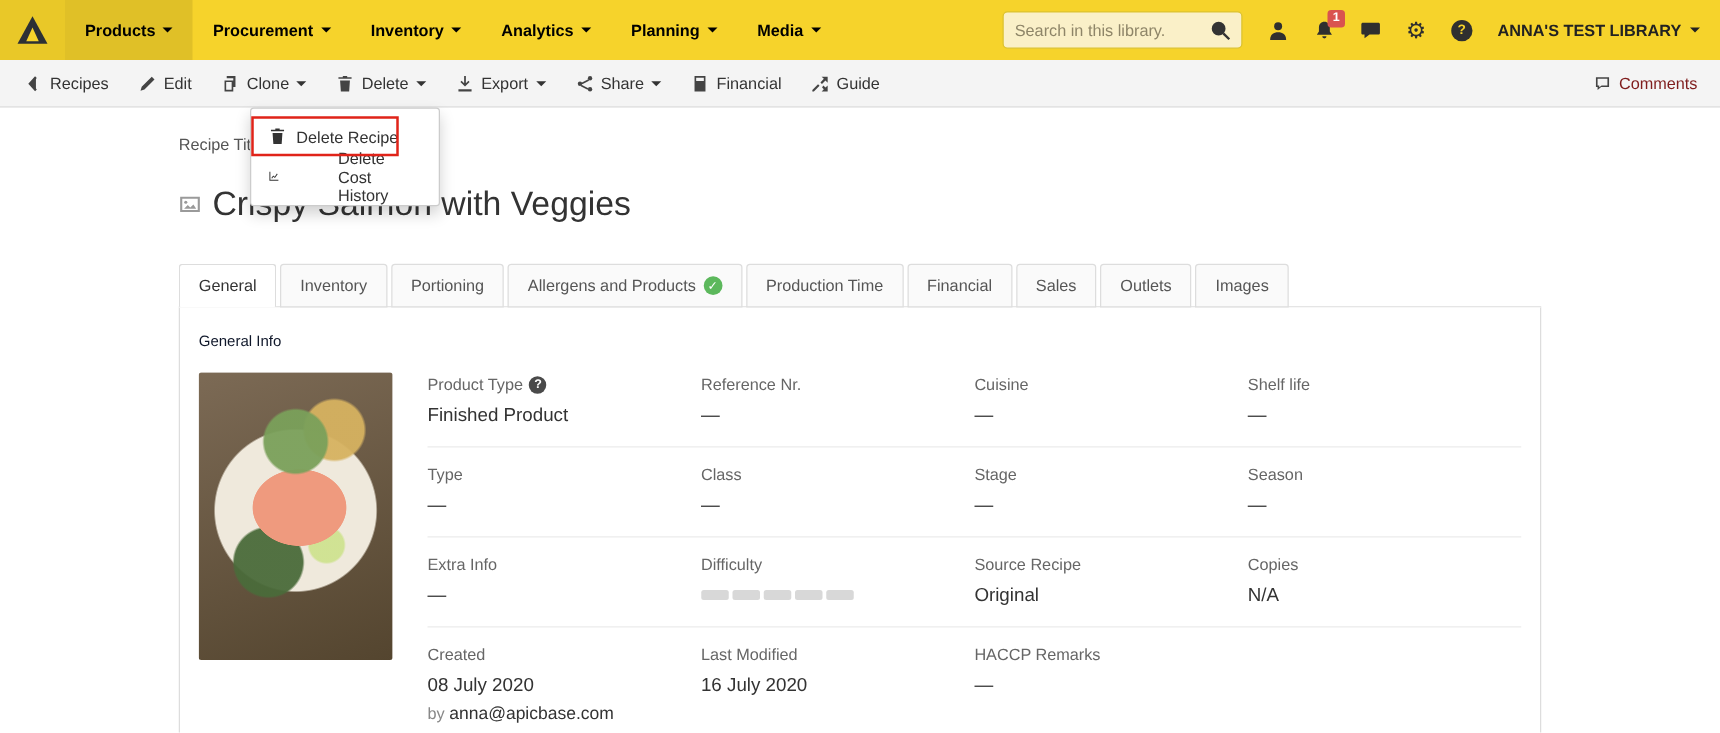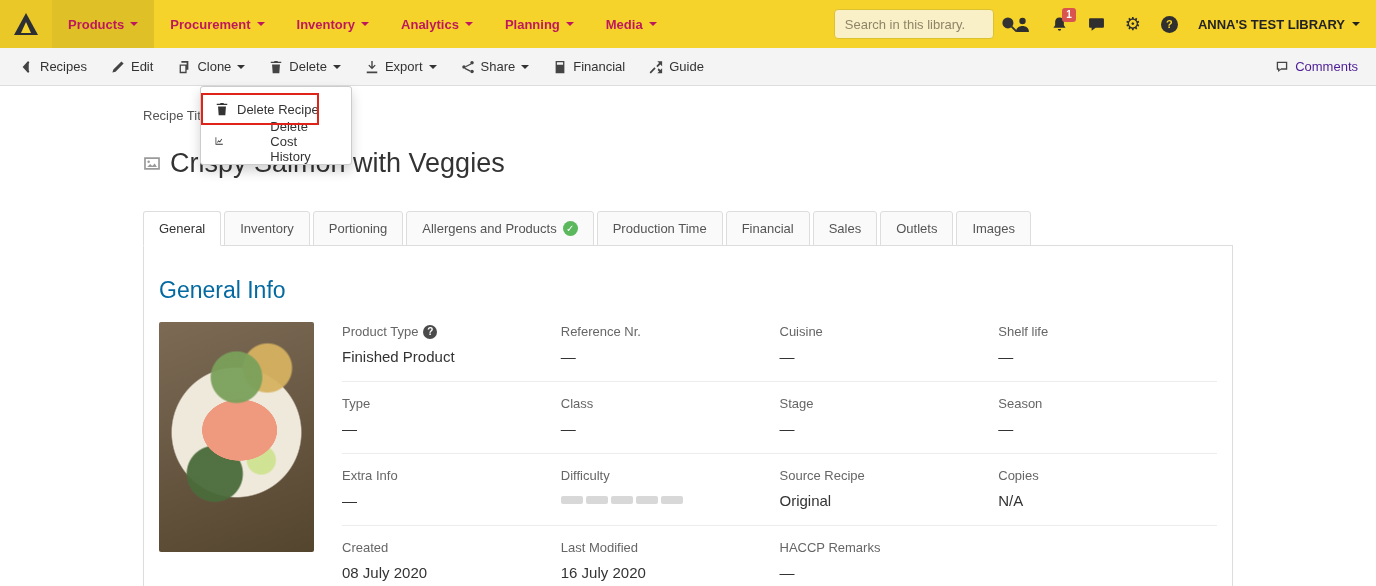--- a/index.html
+++ b/index.html
@@ -6,39 +6,39 @@
   html,body { margin:0; padding:0; }
   body {
     width:1376px; height:586px; position:relative; overflow:hidden;
     background:#fff; font-family:"Liberation Sans", sans-serif; color:#333;
   }
 
   
   .navbar { height:48px; background:#f6d32b; display:flex; align-items:stretch; }
   .logo { width:52px; display:flex; align-items:center; justify-content:center; background:rgba(0,0,0,0.05); cursor:pointer; }
   .nav-items { display:flex; align-items:stretch; }
-  .nav-item { display:flex; align-items:center; gap:6px; padding:0 16px; font-size:13px; font-weight:700; color:#be185d; cursor:pointer; }
+  .nav-item { display:flex; align-items:center; gap:6px; padding:0 16px; font-size:13px; font-weight:700; color:#000000; cursor:pointer; }
   .nav-item.active { background:rgba(0,0,0,0.085); }
   .caret { width:0; height:0; border:4px solid transparent; border-top:4px solid currentColor; margin-top:4px; }
   .nav-right { margin-left:auto; display:flex; align-items:center; gap:20px; padding-right:16px; }
-  .search { display:flex; align-items:center; background:#faf0c8; border:1px solid #dcc230; border-radius:4px; height:30px; width:160px; }
+  .search { display:flex; align-items:center; background:#faf0c8; border:1px solid #dcc230; border-radius:4px; height:30px; width:192px;justify-content:flex-end; }
   .search input { border:none; background:transparent; padding:0 10px; font-size:13px; outline:none; width:158px; color:#333; }
   .search input::placeholder { color:#8e8568; }
   .search .sbtn { background:transparent; border:none; padding:0 8px; cursor:pointer; color:#333; display:flex; }
   .icon-btn { position:relative; background:none; border:none; padding:0; cursor:pointer; color:#2f2f2f; display:flex; align-items:center; }
   .badge { position:absolute; top:-8px; right:-8px; background:#d9534f; color:#fff; font-size:10px; font-weight:700; padding:1px 4px; border-radius:3px; line-height:12px; }
   .gear-txt { font-size:18px; line-height:18px; color:#2f2f2f; }
   .qicon { width:17px; height:17px; border-radius:50%; background:#2f2f2f; color:#f6d32b; font-size:11px; font-weight:700; display:flex; align-items:center; justify-content:center; }
   .library { display:flex; align-items:center; gap:7px; font-size:13px; font-weight:700; color:#222; cursor:pointer; }
 
   
   .toolbar { height:38px; background:#f4f4f4; border-bottom:1px solid #ddd; display:flex; align-items:center; padding:0 8px; font-size:13px; color:#333; }
   .tool { display:flex; align-items:center; gap:6px; padding:0 12px; cursor:pointer; white-space:nowrap; }
   .tool svg { color:#444; }
-  .toolbar-right { margin-left:auto; padding-right:10px; color:#4c1d95; }
+  .toolbar-right { margin-left:auto; padding-right:10px; color:#7f1d1d; }
 
   
   .dropdown { position:absolute; top:86px; left:200px; width:152px; background:#fff; border:1px solid #ccc; border-radius:3px;
     box-shadow:0 6px 12px rgba(0,0,0,0.18); padding:9px 0 10px; z-index:30; }
   .dropdown-item { display:flex; align-items:center; gap:8px; padding:5px 14px; font-size:13px; color:#333; cursor:pointer; height:26px; }
   .dropdown-item + .dropdown-item { margin-top:6px;gap:47px; }
   .annotation { position:absolute; left:0px; top:6px; width:118px; height:32px; border:2px solid #e02319; z-index:31; pointer-events:none; }
 
   
   .main { padding:22px 143px 0; }
@@ -46,21 +46,21 @@
   .title-row { display:flex; align-items:center; gap:9px; margin-top:5px; }
   .page-title { font-size:27px; font-weight:400; color:#333; line-height:34px; }
 
   .tabs { display:flex; align-items:flex-end; margin-top:13px; border-bottom:1px solid #ddd; }
   .tab { display:flex; align-items:center; gap:6px; padding:9px 15px; font-size:13px; color:#555; background:#fafafa;
     border:1px solid #ddd; border-radius:3px 3px 0 0; margin-right:3px; margin-bottom:-1px; cursor:pointer; white-space:nowrap; }
   .tab.active { background:#fff; color:#333; border-bottom-color:#fff; }
   .check { width:15px; height:15px; border-radius:50%; background:#5cb85c; color:#fff; font-size:10px; display:flex; align-items:center; justify-content:center; }
 
   .panel { border:1px solid #ddd; border-top:none; background:#fff; padding:20px 15px 28px; min-height:368px; }
-  .panel h2 { margin:11px 0 18px; font-size:23px; font-weight:500; color:#0369a1; }
+  .panel h2 { margin:0 0 18px; font-size:12px; font-weight:500; color:#0f172a; }
   .content { display:flex; }
   .photo { width:155px; height:230px; flex-shrink:0; border-radius:2px;
     background-color:#6b5a49;
     background-image:
       radial-gradient(circle at 50% 24%, rgba(122,160,90,.95) 0 13%, rgba(122,160,90,0) 14%),
       radial-gradient(circle at 70% 20%, rgba(214,178,96,.95) 0 11%, rgba(214,178,96,0) 12%),
       radial-gradient(ellipse 40% 22% at 52% 47%, #ef9a7e 0 60%, rgba(239,154,126,0) 61%),
       radial-gradient(circle at 36% 66%, rgba(74,107,58,.95) 0 15%, rgba(74,107,58,0) 16%),
       radial-gradient(circle at 66% 60%, rgba(205,226,140,.9) 0 8%, rgba(205,226,140,0) 9%),
       radial-gradient(circle at 50% 48%, #efe9dc 0 45%, rgba(239,233,220,0) 46%),
@@ -372,20 +372,21 @@
             <div class="fvalue">N/A</div>
           </div>
         </div>
 
         <div class="frow">
           <div>
             <div class="flabel">
                 <span>Created</span>
               </div>
             <div class="fvalue">08 July 2020</div>
+            <div class="fsub"><span>by</span> <span class="email">anna@apicbase.com</span></div>
           </div>
           <div>
             <div class="flabel">
                 <span>Last Modified</span>
               </div>
             <div class="fvalue">16 July 2020</div>
           </div>
           <div>
             <div class="flabel">
                 <span>HACCP Remarks</span>

